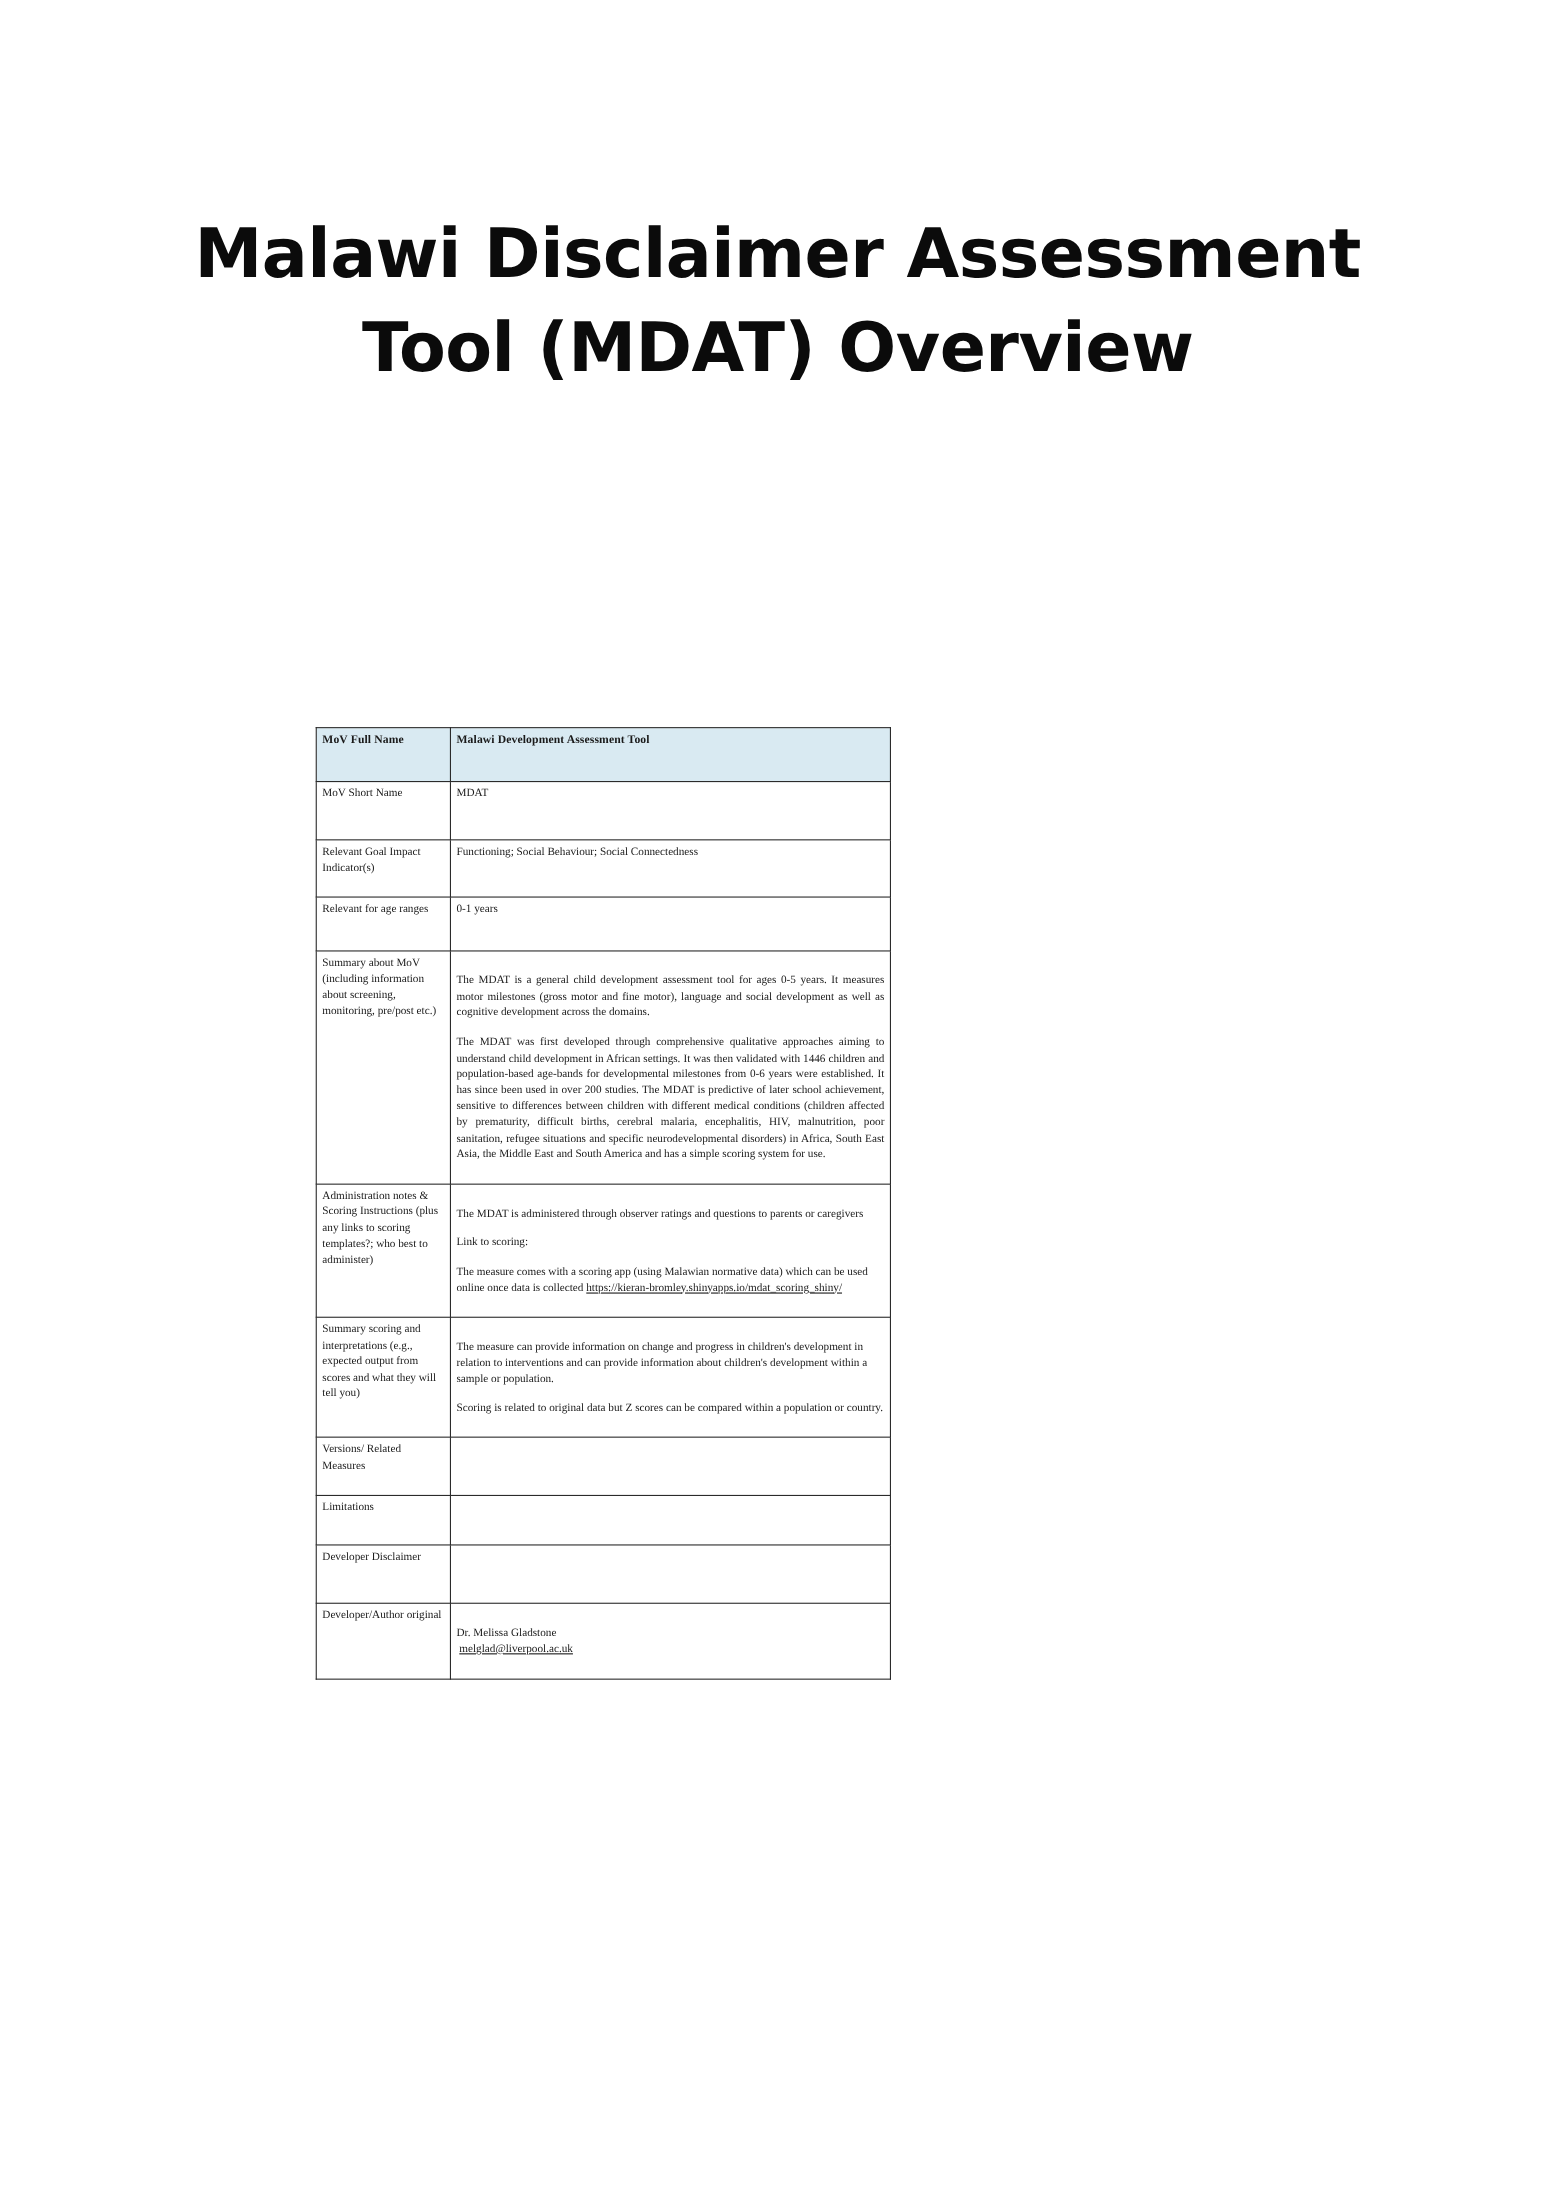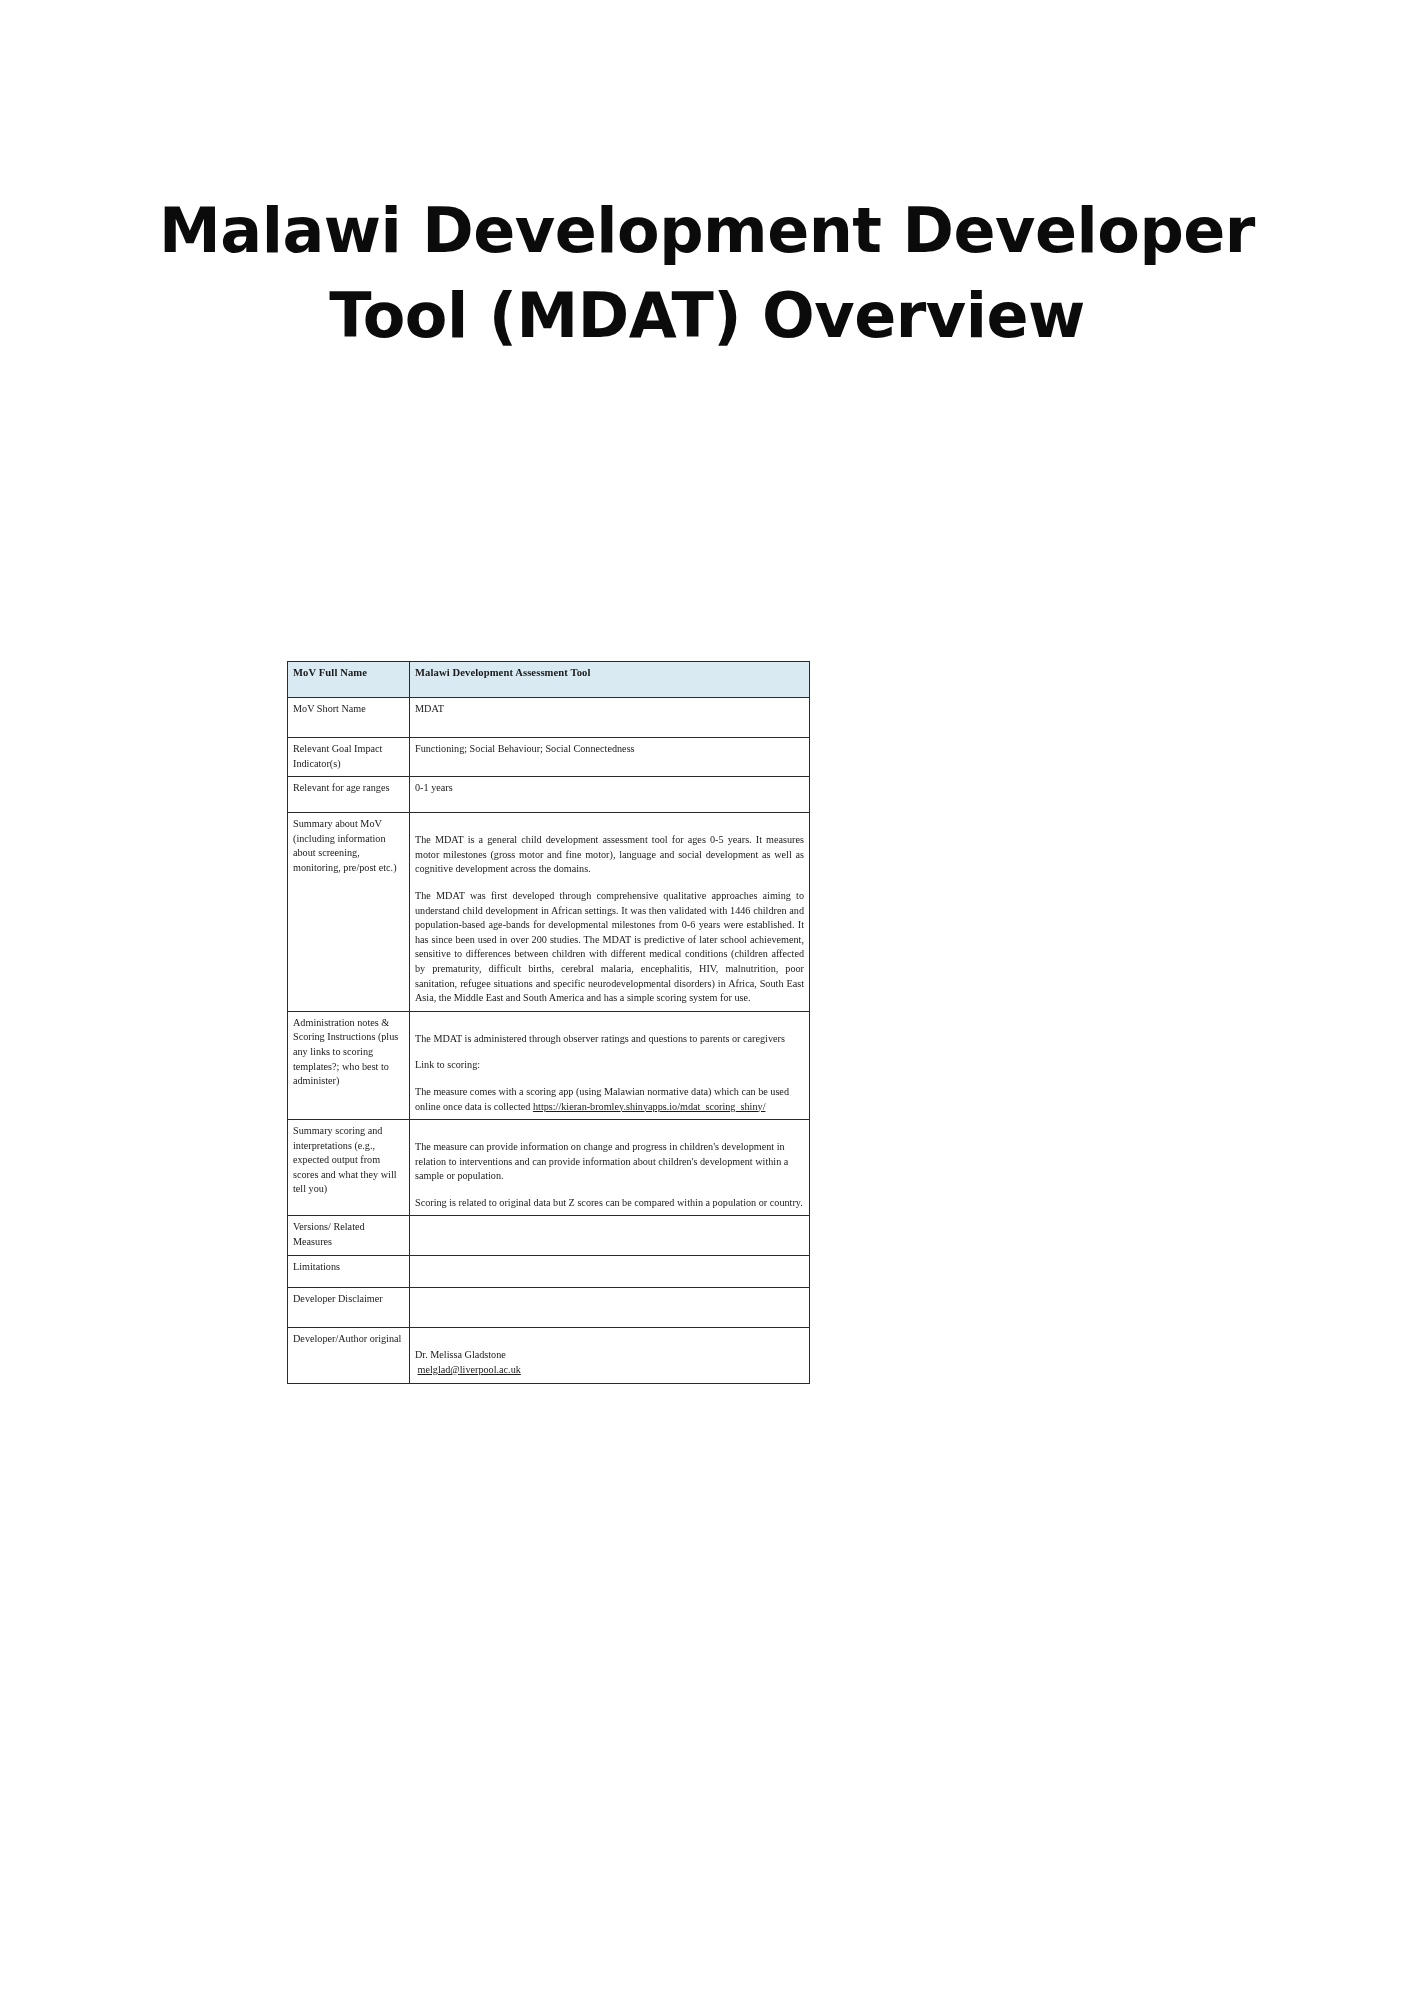--- a/index.html
+++ b/index.html
@@ -56,21 +56,21 @@
     table-layout: fixed;
     font-family: "Liberation Serif", serif;
     font-size: 10.2px;
     line-height: 14.6px;
     color: #1a1a1a;
   }
 
   table.mov-table td {
     border: 1px solid #2b2b2b;
     vertical-align: top;
-    padding: 4px 5px 5px 5px;
+    padding: 4px 5px 18px 5px;
     word-wrap: break-word;
     overflow-wrap: break-word;
   }
 
   col.c-label { width: 122px; }
   col.c-value { width: 400px; }
 
   tr.header-row td {
     background: #d9eaf2;
     font-weight: 700;
@@ -108,21 +108,21 @@
 
   .row-short td { height: 22px; }
   .row-tall-1 td { height: 30px; }
   .row-tall-2 td { height: 26px; }
 </style>
 </head>
 <body>
 
 <div class="page">
 
-  <h1 class="doc-heading">Malawi Development Developer Tool (MDAT) Overview</h1>
+  <h1 class="doc-heading">Malawi Disclaimer Assessment Tool (MDAT) Overview</h1>
 
   <div class="table-wrap">
     <table class="mov-table">
       <colgroup>
         <col class="c-label">
         <col class="c-value">
       </colgroup>
       <tbody>
 
         <tr class="header-row">

